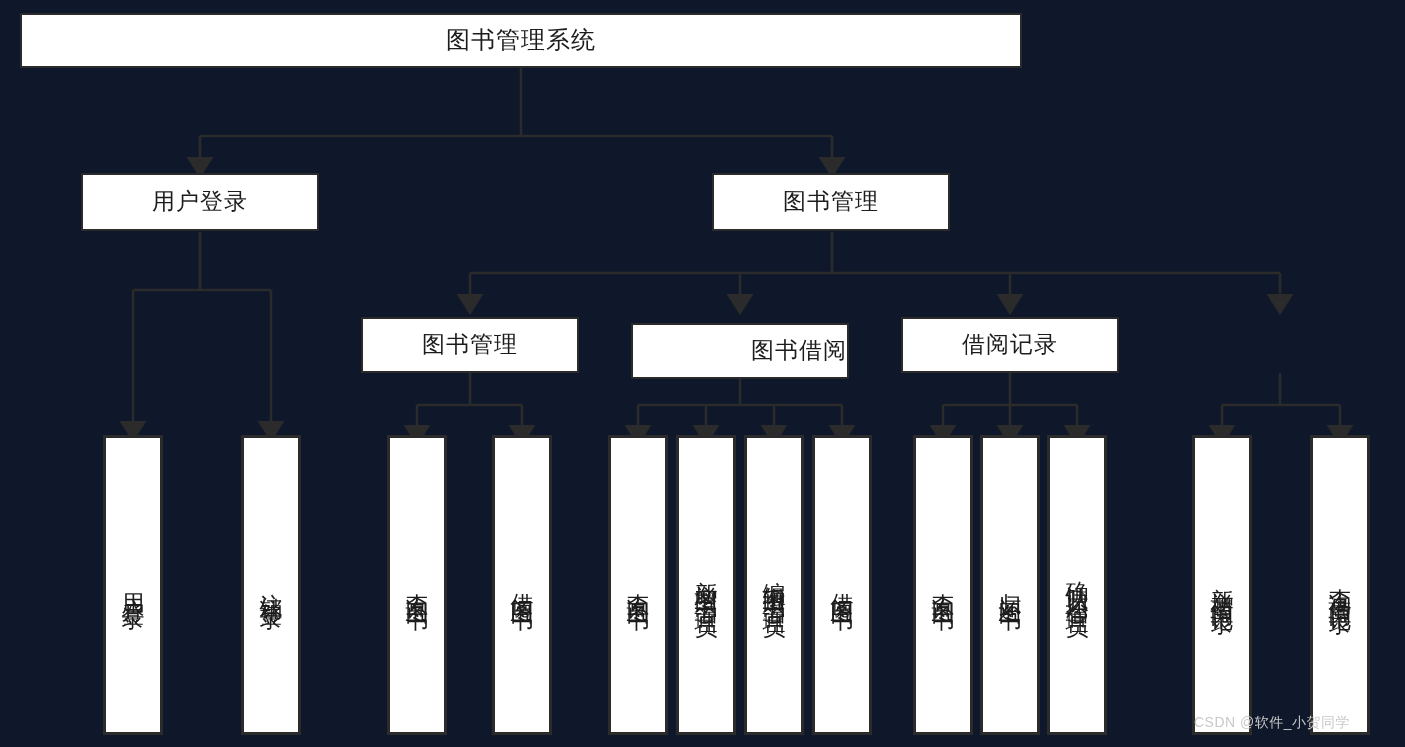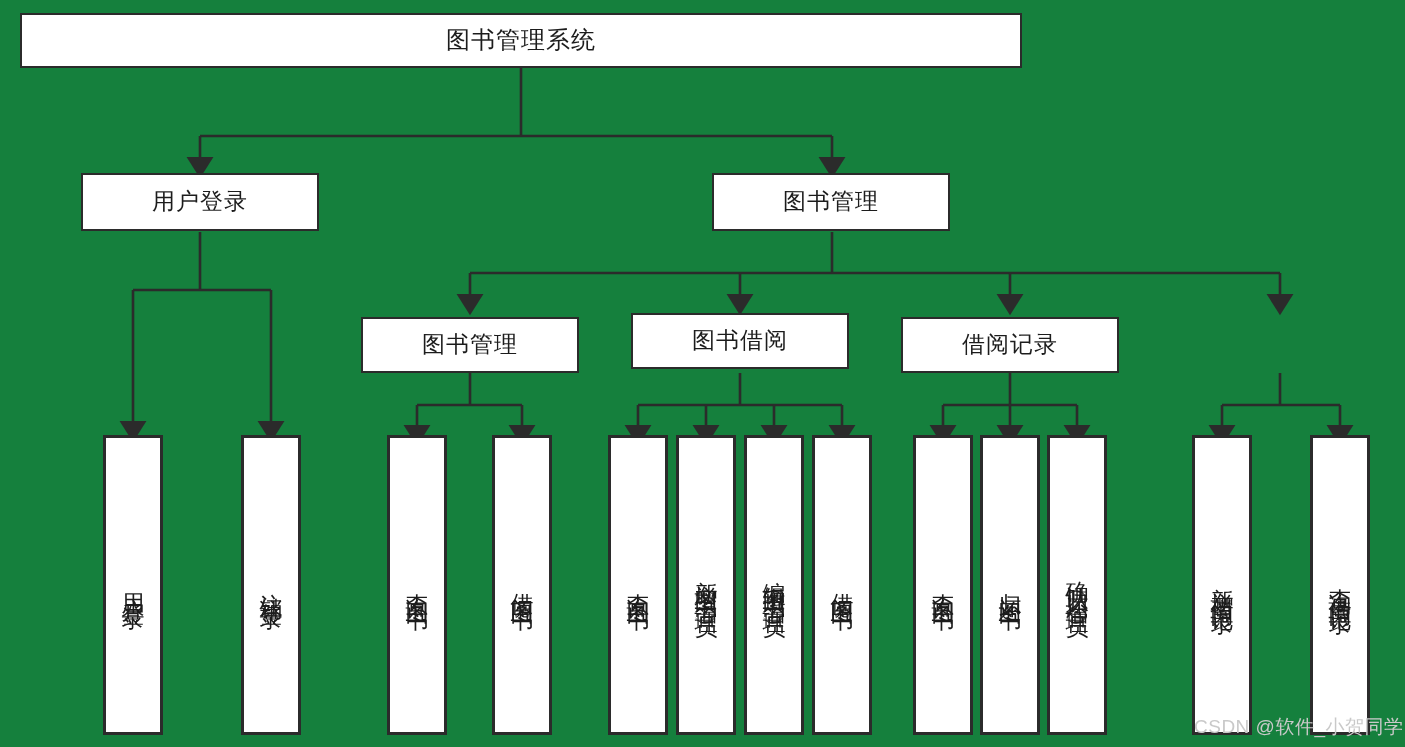--- a/index.html
+++ b/index.html
@@ -8,21 +8,21 @@
     padding: 0;
     background: #ffffff;
   }
   body {
     font-family: "Liberation Sans", "DejaVu Sans", sans-serif;
   }
   #canvas {
     position: relative;
     width: 1405px;
     height: 747px;
-    background: #15803d;
+    background: #0f172a;
     overflow: hidden;
   }
   #edges {
     position: absolute;
     left: 0;
     top: 0;
     width: 1405px;
     height: 747px;
     pointer-events: none;
   }
@@ -56,21 +56,21 @@
   .node.v .lbl {
     font-size: 23px;
     writing-mode: vertical-rl;
     text-orientation: upright;
     letter-spacing: 5px;
     white-space: nowrap;
     line-height: 1;
   }
   .watermark {
     position: absolute;
-    font-size: 19px;
+    font-size: 14px;
     color: #c9c9c9;
     white-space: nowrap;
     letter-spacing: 0.5px;
   }
 </style>
 </head>
 <body>
 
 <div id="canvas">
 
@@ -133,21 +133,21 @@
   </div>
 
   <div class="node h" style="left:712px; top:173px; width:238px; height:58px;">
     <span class="lbl">图书管理</span>
   </div>
 
   <div class="node h" style="left:361px; top:317px; width:218px; height:56px;">
     <span class="lbl">图书管理</span>
   </div>
 
-  <div class="node h" style="left:631px; top:313px; width:218px; height:56px;">
+  <div class="node h" style="left:631px; top:323px; width:218px; height:56px;justify-content:flex-end;">
     <span class="lbl">图书借阅</span>
   </div>
 
   <div class="node h" style="left:901px; top:317px; width:218px; height:56px;">
     <span class="lbl">借阅记录</span>
   </div>
 
 
   <div class="node v" style="left:103px; top:435px; width:60px; height:300px;">
     <span class="lbl">用户登录</span>

